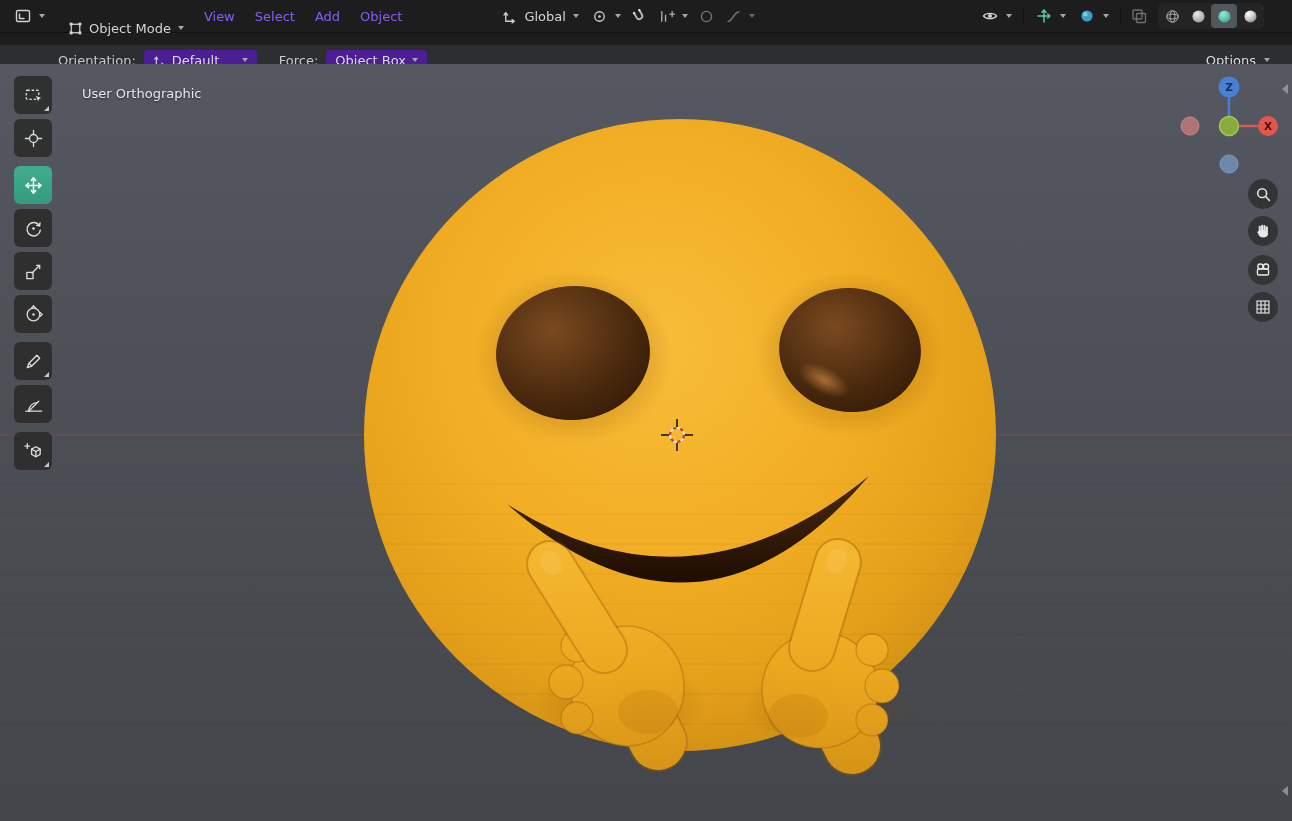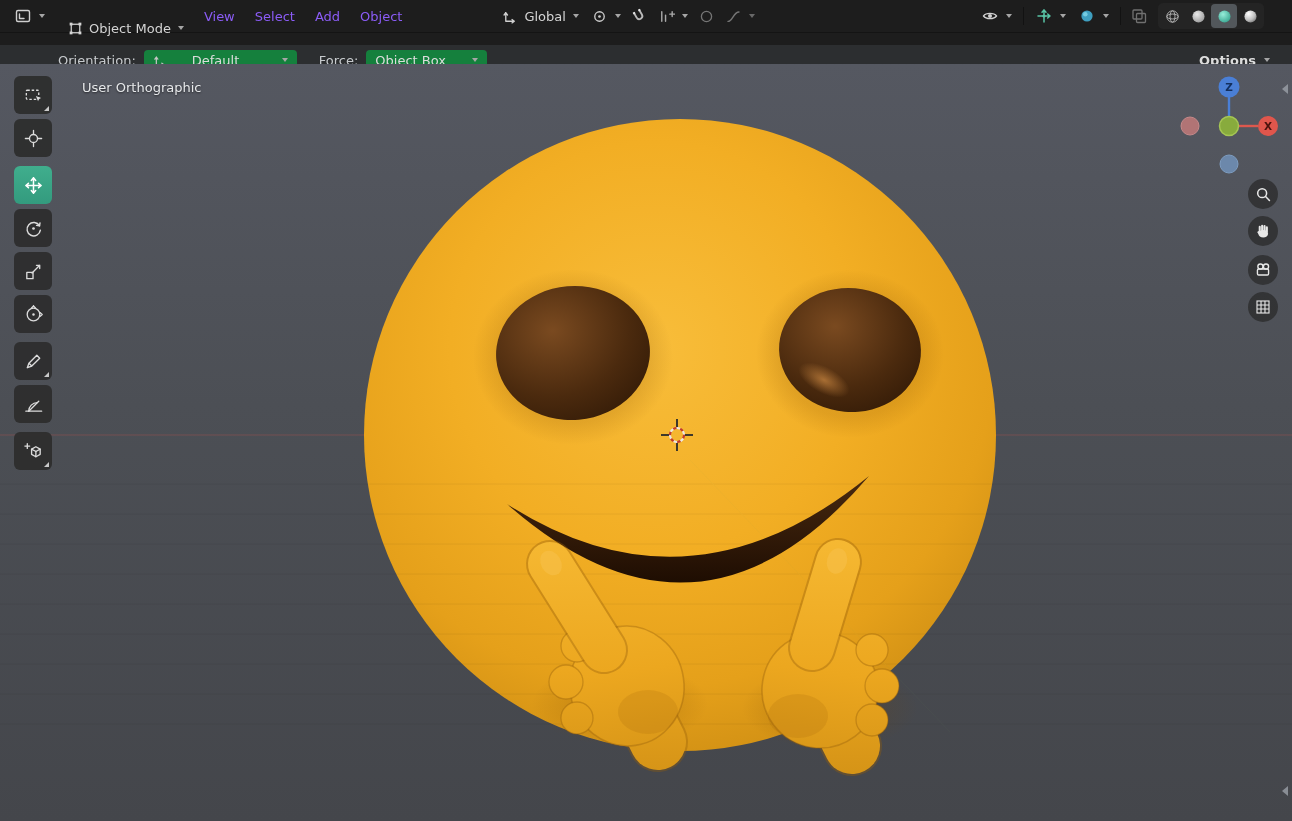--- a/index.html
+++ b/index.html
@@ -23,30 +23,30 @@
   .shading { display:flex; align-items:center; background:#242424; border-radius:5px; padding:1px; margin-left:6px; }
   .shade-seg { width:26px; height:24px; display:flex; align-items:center; justify-content:center; border-radius:4px; }
   .shade-seg.active { background:#52575b; }
   .icn { display:flex; align-items:center; justify-content:center; }
 
   
   .toolrow { position:absolute; top:45px; left:0; width:1292px; height:31px;
              background:#2c2e30; border-bottom:1px solid #232527;
              display:flex; align-items:center; color:#c7cacd; font-size:13px; }
   .ts-label { margin-right:8px; white-space:nowrap; }
-  .pill { display:flex; align-items:center; gap:24px; background:#15803d; border-radius:4px;
+  .pill { display:flex; align-items:center; gap:4px; background:#4c1d95; border-radius:4px;
           padding:3px 9px; color:#dcdcdc; }
   .options-btn { margin-left:auto; margin-right:14px; display:flex; align-items:center; gap:6px; color:#dcdcdc;
-                 padding:3px 8px; border-radius:4px;font-weight:bold; }
+                 padding:3px 8px; border-radius:4px; }
 
   
   .viewport { position:absolute; top:64px; left:0; width:1292px; height:757px; overflow:hidden;
               background:linear-gradient(180deg,#555861 0%,#4c4f55 45%,#44464b 100%); }
   .scene { position:absolute; top:0; left:0; }
-  .overlay-text { position:absolute; left:82px; top:12px; color:#e7e9eb; font-size:13px;
+  .overlay-text { position:absolute; left:82px; top:18px; color:#e7e9eb; font-size:13px;
                   text-shadow:0 1px 2px rgba(0,0,0,.55); line-height:23px; pointer-events:none; }
   .overlay-text .l2 { color:#dfe1e3; }
 
   
   .tools { position:absolute; left:14px; top:12px; width:40px; }
   .tool-group { margin-bottom:9px; }
   .tool { position:relative; width:38px; height:38px; border:none; border-radius:6px;
           background:rgba(45,45,45,.92); display:flex; align-items:center; justify-content:center;
           margin-bottom:5px; cursor:default; }
   .tool.active { background:linear-gradient(180deg,#40ae8d,#339b7e); }

